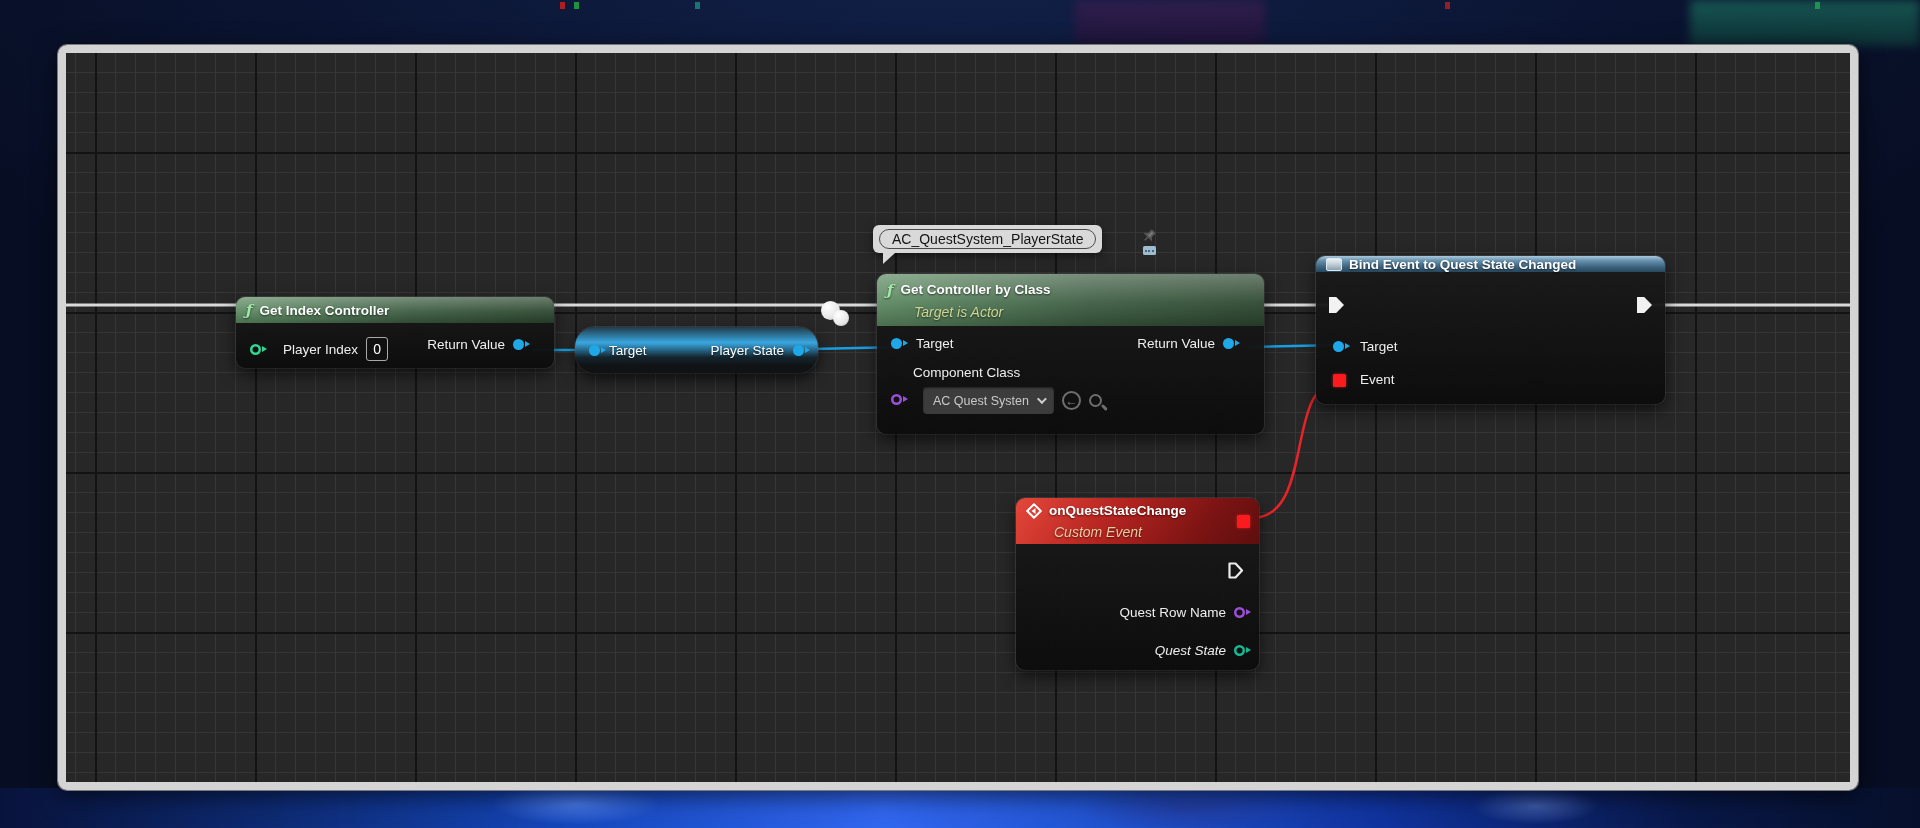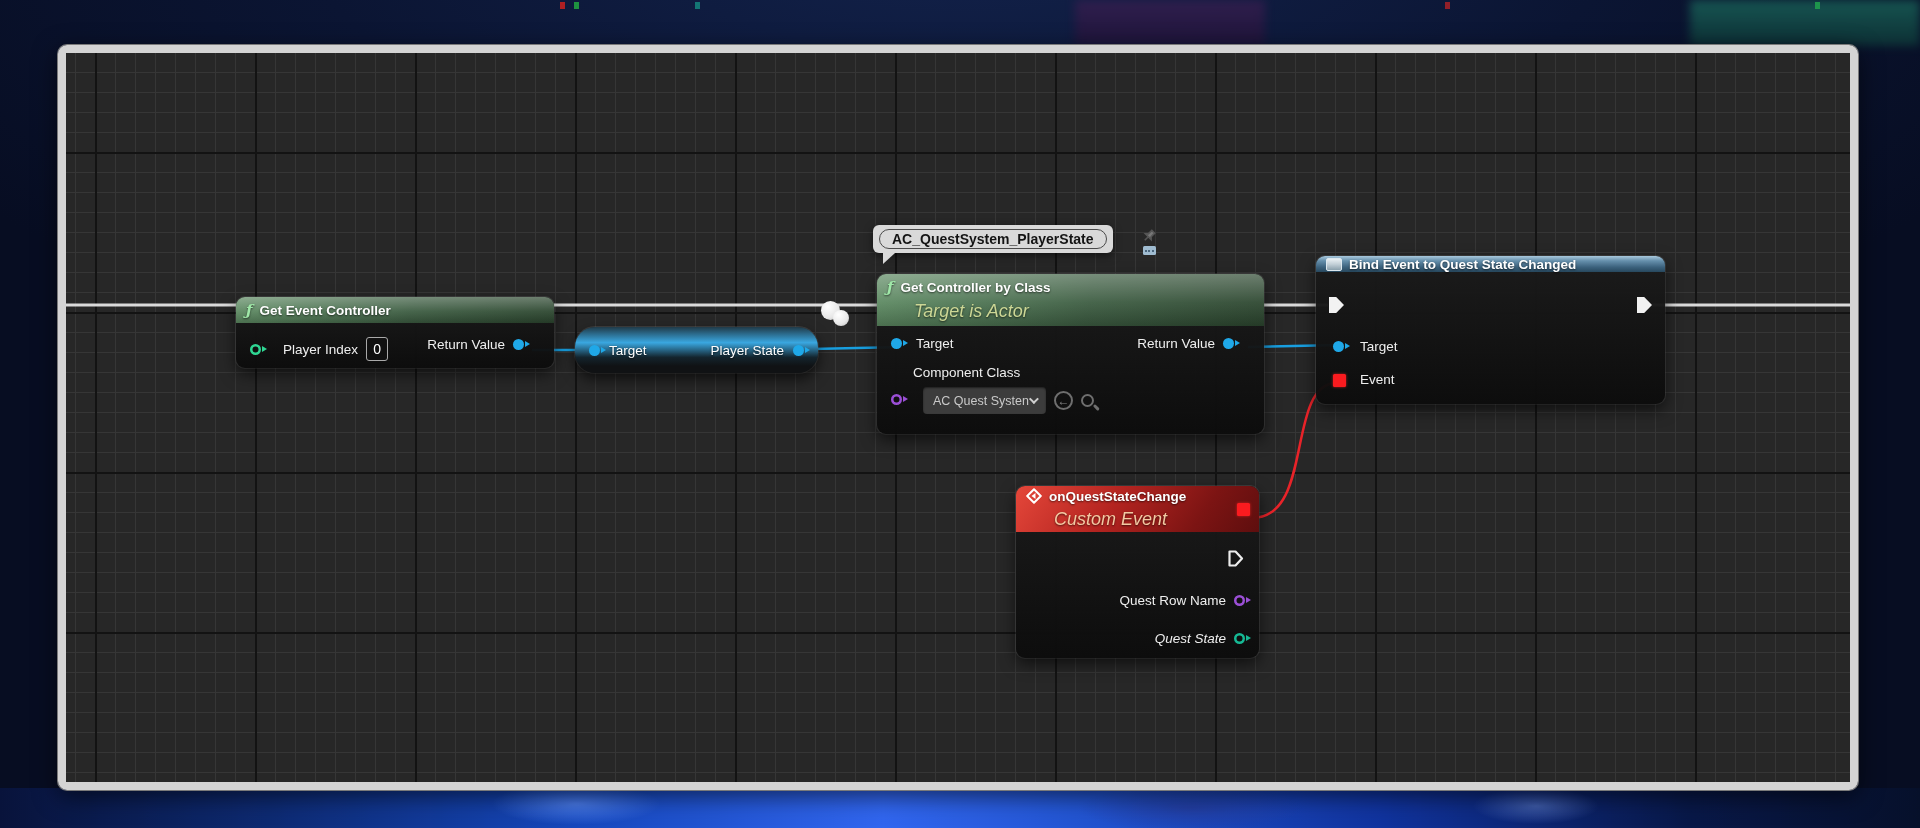--- a/index.html
+++ b/index.html
@@ -42,21 +42,21 @@
   .hdr-green { height:26px;
     background: linear-gradient(180deg, rgba(255,255,255,.30) 0%, rgba(255,255,255,.06) 55%, rgba(0,0,0,.18) 100%),
                 linear-gradient(100deg, #5d8a62 0%, #3c5c41 55%, #2c462f 100%); }
   .hdr-green-tall { height:52px; flex-wrap:wrap; align-content:center;
     background: linear-gradient(180deg, rgba(255,255,255,.30) 0%, rgba(255,255,255,.06) 55%, rgba(0,0,0,.18) 100%),
                 linear-gradient(100deg, #5d8a62 0%, #3c5c41 55%, #2c462f 100%); }
   .hdr-blue { height:16px;
     background: linear-gradient(180deg, #a9c9dd 0%, #6690ac 30%, #3b617c 70%, #27485e 100%); }
   .hdr-red { height:46px; flex-wrap:wrap; align-content:center;
     background: linear-gradient(125deg, #e5473a 0%, #b42420 40%, #7c1413 75%, #5e0e0e 100%); }
-  .sub { width:100%; font-weight:normal; font-style:italic; font-size:18px; margin-top:-2px; }
+  .sub { width:100%; font-weight:normal; font-style:italic; font-size:14px; margin-top:-2px; }
   .sub-green { color:#ccd795; padding-left:27px; }
   .sub-red { color:#f3c9a2; padding-left:28px; }
   .fico { font-family:"DejaVu Serif", serif; font-style:italic; font-weight:bold; font-size:15px; color:#9fe8a8; }
 
   .row { position:absolute; display:flex; align-items:center; gap:8px; color:#eee; font-size:13.5px; }
   .row-r { justify-content:flex-end; }
 
   
   .pin { position:relative; width:11px; height:11px; border-radius:50%; flex:none; }
   .pin::after { content:""; position:absolute; left:12px; top:2px; width:0; height:0;
@@ -67,21 +67,21 @@
 
   
   .exec { width:15px; height:16px; background:#f2f2f2; flex:none;
     clip-path: polygon(0 0, 48% 0, 100% 50%, 48% 100%, 0 100%); }
   .delegate { width:13px; height:13px; background:#fb1b1f; border-radius:1.5px; flex:none;
     box-shadow:0 0 3px rgba(255,40,40,.7); }
 
   
   .index-box { min-width:22px; height:24px; padding:0 5px; border:1px solid #a9a9a9; border-radius:3px;
     background:#101010; color:#fff; font-size:14px; display:flex; align-items:center; justify-content:center; }
-  .dropdown { display:flex; align-items:center; height:27px; padding:0 10px; border-radius:4px;
+  .dropdown { display:flex; align-items:center; gap:8px; height:27px; padding:0 10px; border-radius:4px;
     background:#3c3c3c; color:#c9c9c9; font-size:12.5px; box-shadow: inset 0 1px 2px rgba(0,0,0,.5); }
   .chev { width:7px; height:7px; border-right:2px solid #cfcfcf; border-bottom:2px solid #cfcfcf;
     transform:rotate(45deg) translateY(-2px); }
   .ico-back { width:19px; height:19px; border:2px solid #6e6e6e; border-radius:50%; color:#8a8a8a;
     display:flex; align-items:center; justify-content:center; font-size:12px; line-height:1; }
   .ico-search { position:relative; width:13px; height:13px; border:2px solid #6e6e6e; border-radius:50%; }
   .ico-search::after { content:""; position:absolute; left:10px; top:10px; width:7px; height:2.5px;
     background:#6e6e6e; transform:rotate(45deg); border-radius:2px; }
 
   
@@ -89,21 +89,21 @@
     box-shadow: 0 6px 14px rgba(0,0,0,.65), 0 0 0 1px rgba(140,140,140,.25); overflow:hidden; }
   .compact::before { content:""; position:absolute; inset:0;
     background: linear-gradient(180deg, rgba(80,180,230,.25) 0%, rgba(60,175,235,.95) 34%, rgba(30,90,120,.25) 66%, rgba(0,0,0,0) 85%); }
   .compact .inner { position:relative; height:100%; display:flex; align-items:center; justify-content:space-between;
     padding:0 14px; color:#fff; font-size:13.5px; text-shadow:0 1px 2px rgba(0,0,0,.7); }
 
   
   .bubble { position:absolute; background:#d9d9d9; border-radius:6px; padding:4px 6px;
     box-shadow:0 3px 8px rgba(0,0,0,.5); display:flex; align-items:center; }
   .bubble .pilltext { border:1.5px solid #4a4a4a; border-radius:14px; padding:1px 12px;
-    color:#141414; font-size:14px; white-space:nowrap;font-weight:bold; }
+    color:#141414; font-size:14px; white-space:nowrap; }
   .bubble .tail { position:absolute; left:10px; top:100%; width:0; height:0;
     border-top:11px solid #d9d9d9; border-right:12px solid transparent; }
   .bubble-side { position:absolute; display:flex; flex-direction:column; gap:3px; align-items:center; }
   .dotsbox { width:13px; height:9px; background:#9fbbd0; border-radius:1.5px; display:flex; gap:1.5px;
     align-items:center; justify-content:center; }
   .dotsbox i { width:2px; height:2px; background:#2e4a62; border-radius:50%; }
 
   .bubbles2 { position:absolute; z-index:3; }
   .bubbles2 b { position:absolute; border-radius:50%;
     background: radial-gradient(circle at 35% 30%, #ffffff 0%, #e8e8e8 60%, #b8b8b8 100%); }
@@ -147,21 +147,21 @@
       <span class="dotsbox">
           <i></i>
           <i></i>
           <i></i>
         </span>
     </div>
 
     <div class="node" style="left:170px;top:244px;width:318px;height:71px;">
       <div class="hdr hdr-green">
         <span class="fico">ƒ</span>
-        <span>Get Event Controller</span>
+        <span>Get Index Controller</span>
       </div>
       <div class="row" style="left:14px;top:40px;">
         <span class="pin hollow c-int"></span>
         <span style="margin-left:14px;">Player Index</span>
         <span class="index-box">0</span>
       </div>
       <div class="row row-r" style="right:30px;top:40px;">
         <span>Return Value</span>
         <span class="pin fill c-blue"></span>
       </div>
@@ -229,21 +229,21 @@
       <div class="row" style="left:17px;top:83px;">
         <span class="pin fill c-blue"></span>
         <span style="margin-left:8px;">Target</span>
       </div>
       <div class="row" style="left:17px;top:116px;align-items:flex-end;">
         <span class="delegate"></span>
         <span style="margin-left:6px;">Event</span>
       </div>
     </div>
 
-    <div class="node" style="left:950px;top:433px;width:243px;height:172px;">
+    <div class="node" style="left:950px;top:445px;width:243px;height:172px;">
       <div class="hdr hdr-red" style="padding-right:30px;">
         <svg width="16" height="16" viewBox="0 0 16 16" style="flex:none;">
           <path d="M8 1.2 L14.8 8 L8 14.8 L1.2 8 Z" fill="none" stroke="#fff" stroke-width="2" stroke-linejoin="round"></path>
           <path d="M9.5 5 L9.5 11 L5.5 8 Z" fill="#fff"></path>
         </svg>
         <span>onQuestStateChange</span>
         <span class="sub sub-red">Custom Event</span>
         <span class="delegate" style="position:absolute;right:9px;top:17px;"></span>
       </div>
       <div class="row row-r" style="right:15px;top:64px;">

